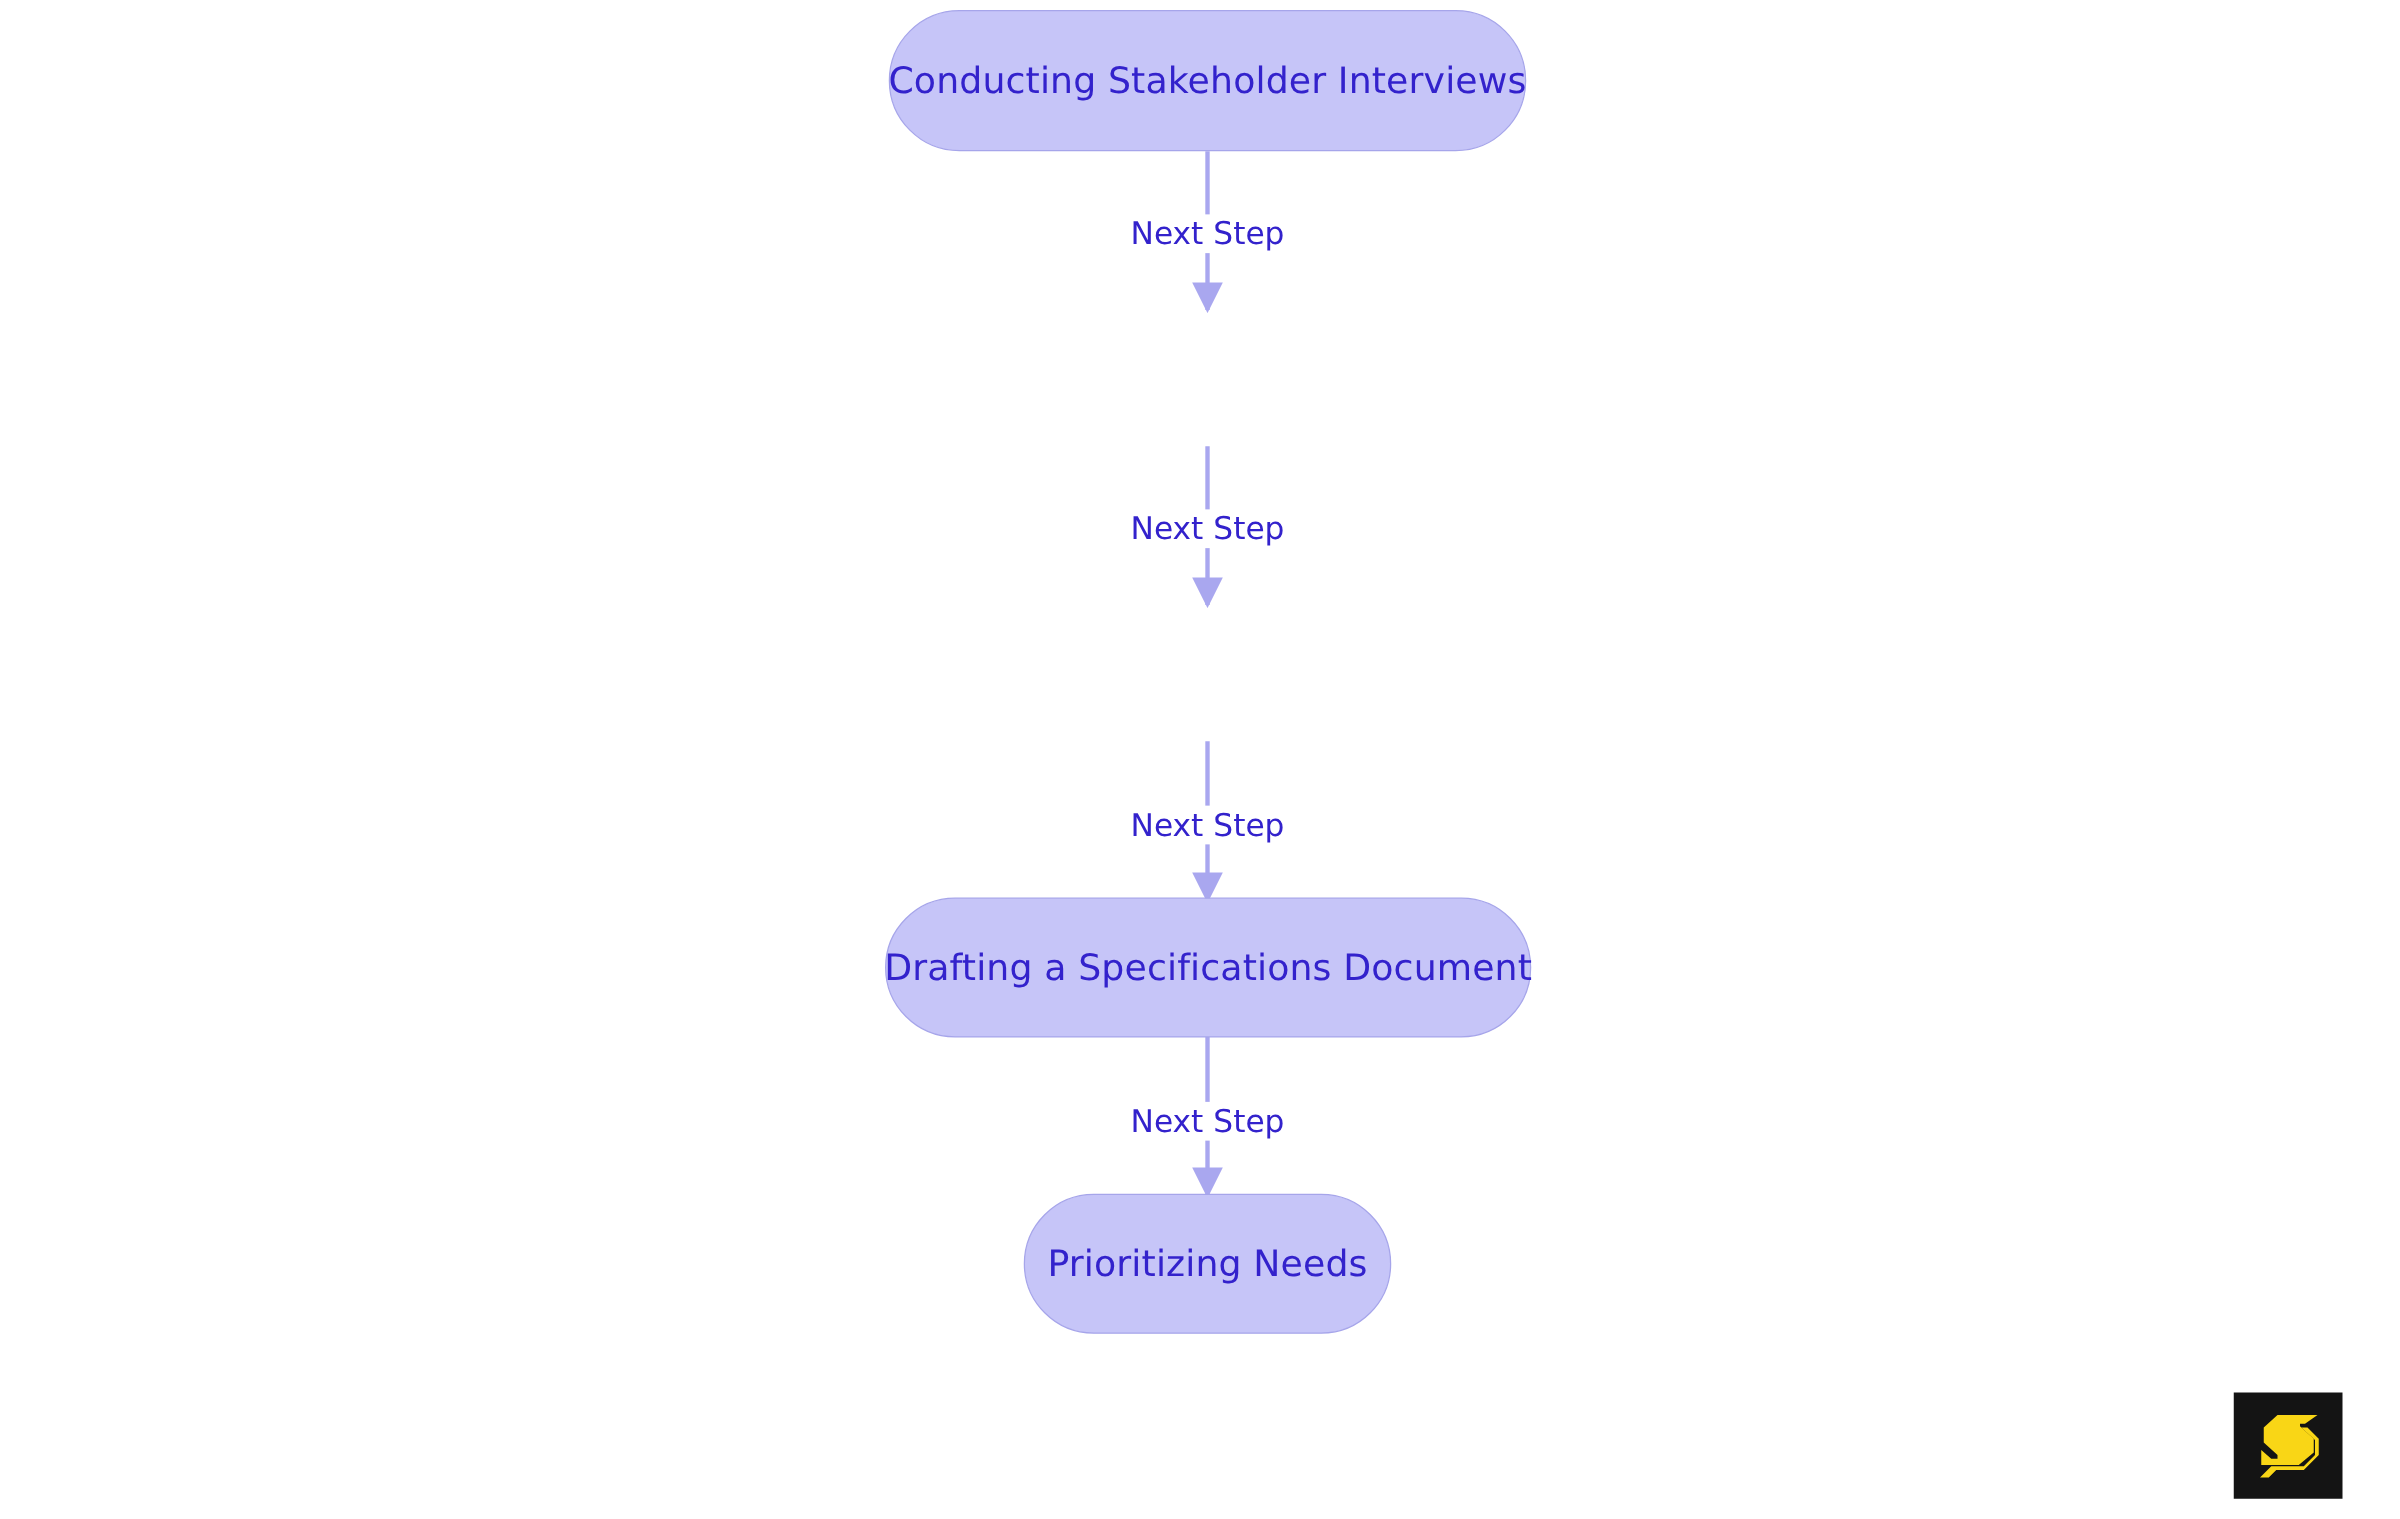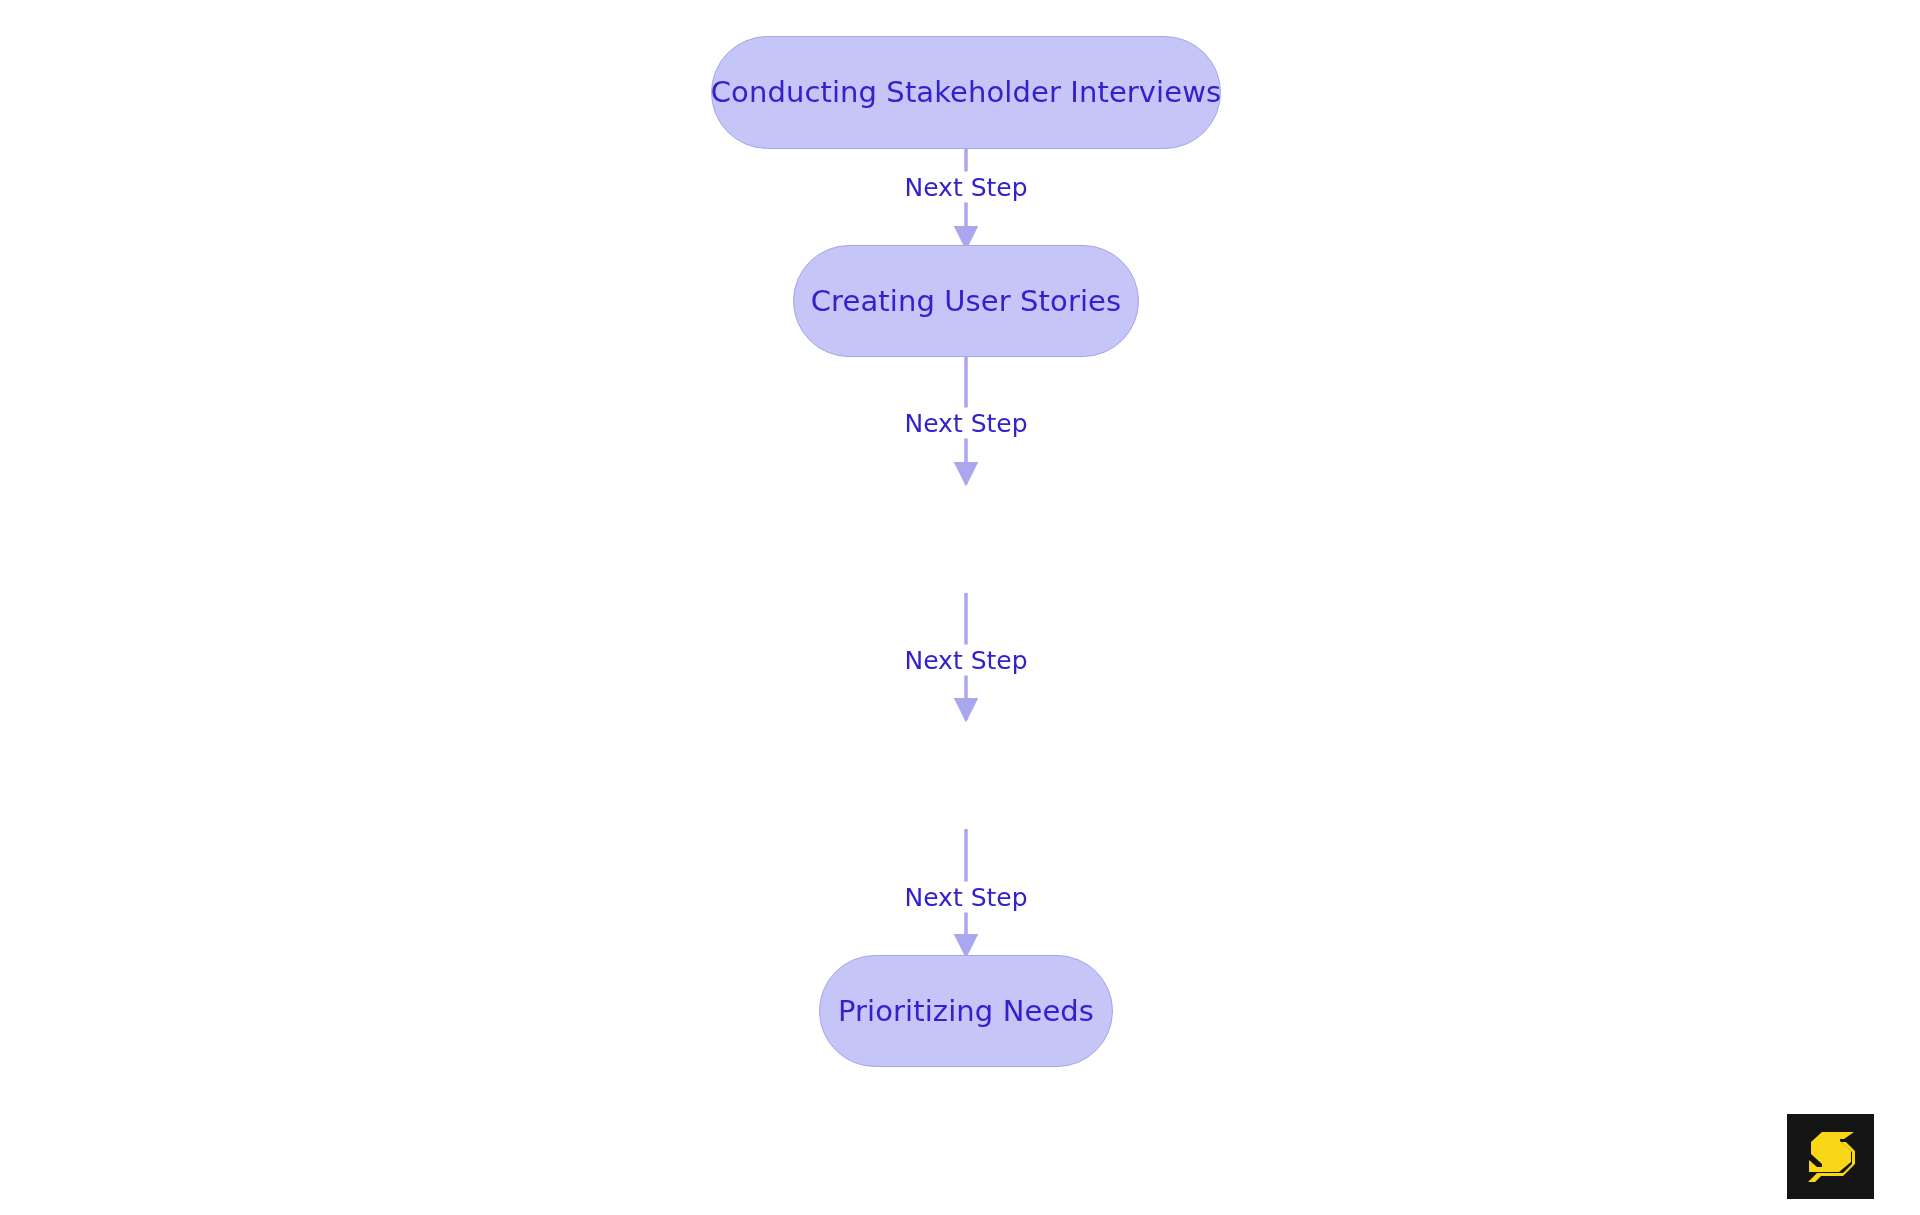--- a/index.html
+++ b/index.html
@@ -92,35 +92,35 @@
       </marker>
     </defs>
     <g stroke="#a9a7ef" stroke-width="3.5" fill="none" marker-end="url(#arrow)">
       <line x1="966" y1="121" x2="966" y2="248"></line>
       <line x1="966" y1="357" x2="966" y2="484"></line>
       <line x1="966" y1="593" x2="966" y2="720"></line>
       <line x1="966" y1="829" x2="966" y2="956"></line>
     </g>
   </svg>
 
-  <div class="node" style="left:711px; top:8px; width:510px; height:113px;margin-top:28px;">
+  <div class="node" style="left:711px; top:8px; width:510px; height:113px;">
     <span class="node-label">Conducting Stakeholder Interviews</span>
   </div>
 
   <div class="edge-label" style="left:966px; top:187px;">Next Step</div>
 
-  <div class="node" style="left:793px; top:245px; width:346px; height:112px;">
-    <span class="node-label">Creating User Stories</span>
-  </div>
 
   <div class="edge-label" style="left:966px; top:423px;">Next Step</div>
 
 
   <div class="edge-label" style="left:966px; top:660px;">Next Step</div>
 
+  <div class="node" style="left:708px; top:718px; width:517px; height:112px;">
+    <span class="node-label">Drafting a Specifications Document</span>
+  </div>
 
   <div class="edge-label" style="left:966px; top:897px;">Next Step</div>
 
   <div class="node" style="left:819px; top:955px; width:294px; height:112px;align-items:center;">
     <span class="node-label">Prioritizing Needs</span>
   </div>
 
 </div>
 
 <div id="logo-watermark">

